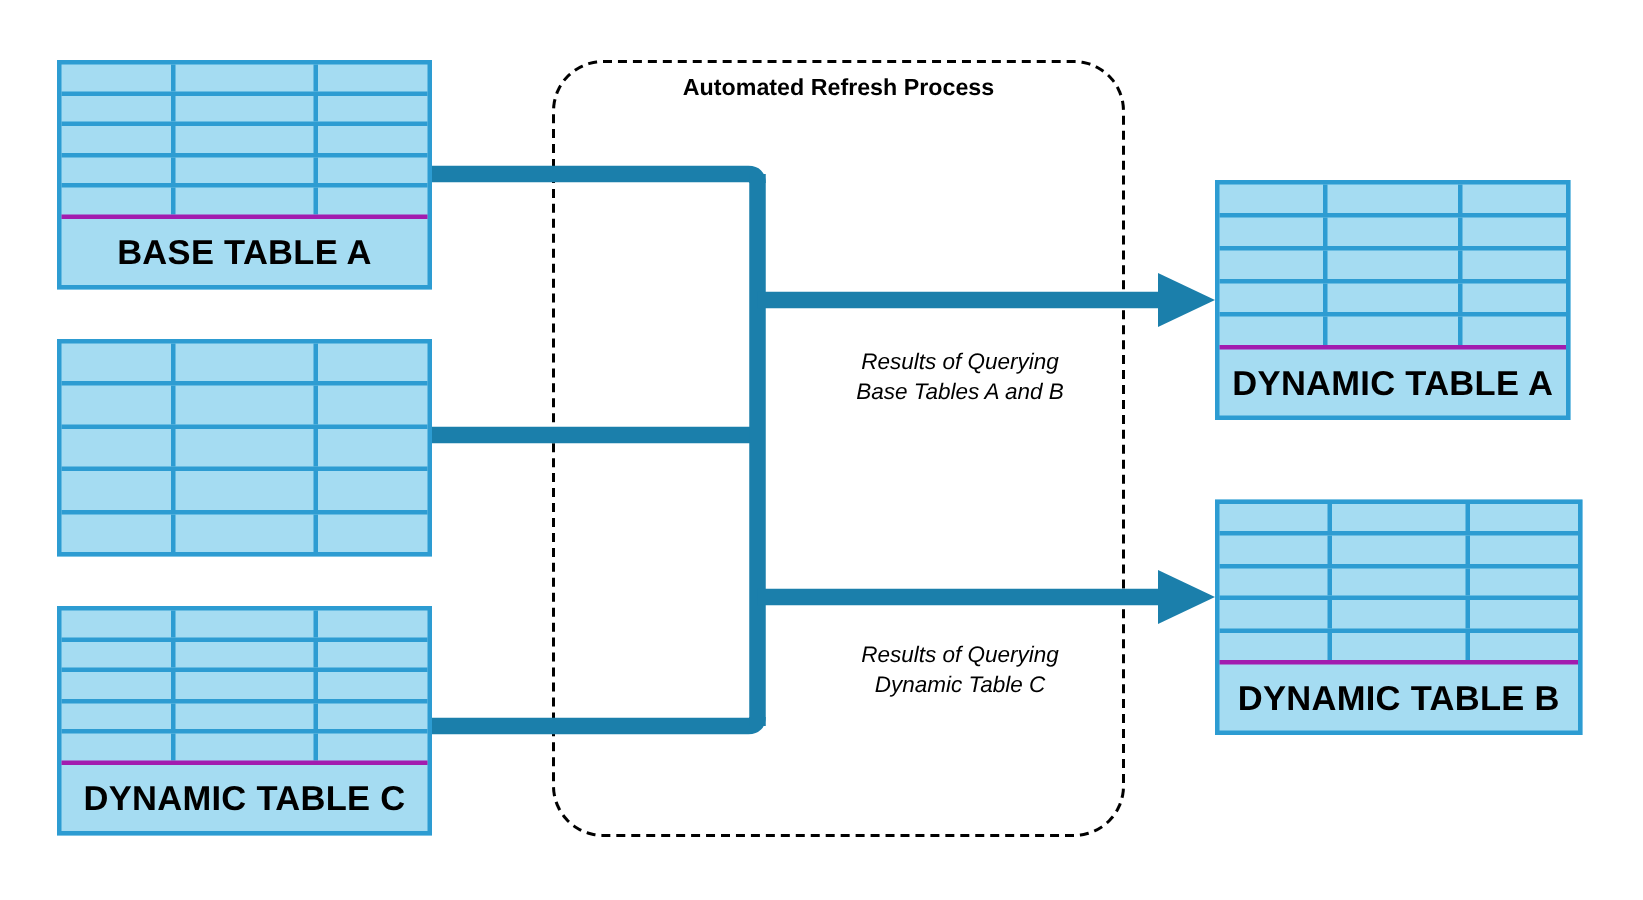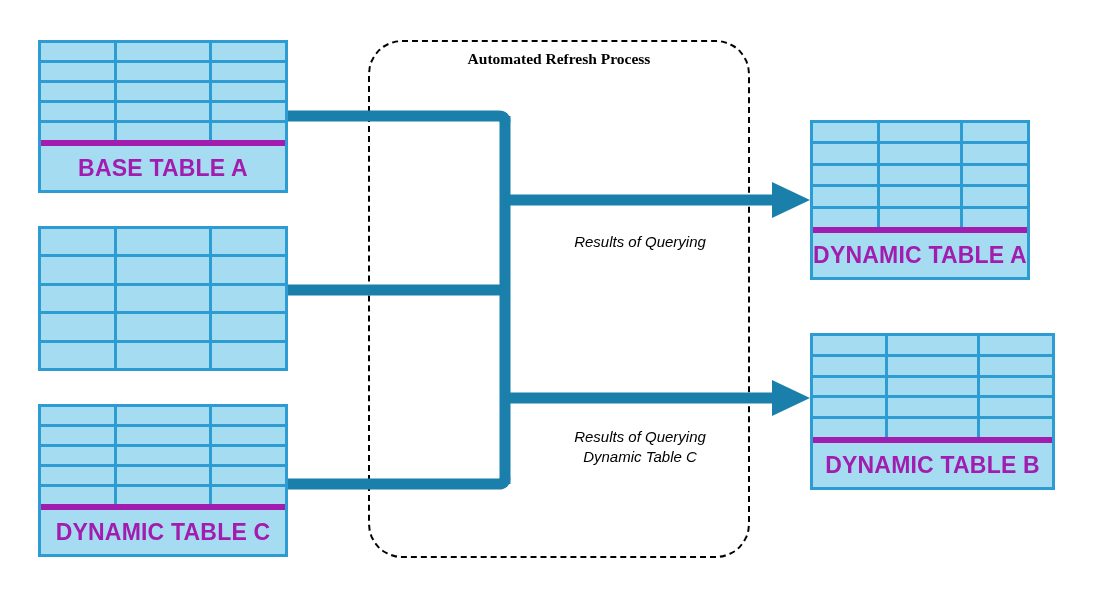--- a/index.html
+++ b/index.html
@@ -53,25 +53,25 @@
   }
   .grid-cell:last-child {
     border-right: none;
   }
   .grid-cell.wide {
     flex: 1.25 1 0;
   }
   .node-label {
     flex: 0 0 auto;
     height: 44px;
-    border-top: 6px solid #a21caf;
+    border-top: 3px solid #a21caf;
     display: flex;
     align-items: center;
     justify-content: center;
-    color: #a21caf;
+    color: #000000;
     font-size: 23px;
     font-weight: bold;
     letter-spacing: 0.2px;
     white-space: nowrap;
   }
 
   
   .process-box {
     position: absolute;
     box-sizing: border-box;
@@ -79,21 +79,20 @@
     border-radius: 34px;
     background: transparent;
   }
   .process-title {
     position: absolute;
     text-align: center;
     color: #000000;
     font-size: 15.5px;
     font-weight: bold;
     white-space: nowrap;
-    font-family: Liberation Serif, serif;
   }
 
   
   .edge-label {
     position: absolute;
     text-align: center;
     color: #000000;
     font-size: 15px;
     line-height: 20px;
     white-space: nowrap;
@@ -211,21 +210,21 @@
             <div class="grid-cell"></div>
           </div>
           <div class="grid-row">
             <div class="grid-cell"></div>
             <div class="grid-cell wide"></div>
             <div class="grid-cell"></div>
           </div>
         </div>
         <div class="node-label">DYNAMIC TABLE C</div>
       </div>
-      <div class="table-node" style="left: 810px; top: 120px; width: 220px; height: 160px;">
+      <div class="table-node" style="left: 810px; top: 120px; width: 237px; height: 160px;">
         <div class="grid-area">
           <div class="grid-row">
             <div class="grid-cell"></div>
             <div class="grid-cell wide"></div>
             <div class="grid-cell"></div>
           </div>
           <div class="grid-row">
             <div class="grid-cell"></div>
             <div class="grid-cell wide"></div>
             <div class="grid-cell"></div>
@@ -276,20 +275,21 @@
             <div class="grid-cell"></div>
           </div>
         </div>
         <div class="node-label">DYNAMIC TABLE B</div>
       </div>
     </div>
 
   <div id="edge-labels">
       <div class="edge-label" style="left: 510px; top: 232px; width: 260px;">
         <div>Results of Querying</div>
+        <div>Base Tables A and B</div>
       </div>
       <div class="edge-label" style="left: 510px; top: 427px; width: 260px;">
         <div>Results of Querying</div>
         <div>Dynamic Table C</div>
       </div>
     </div>
 
 </div>
 
 </body></html>

